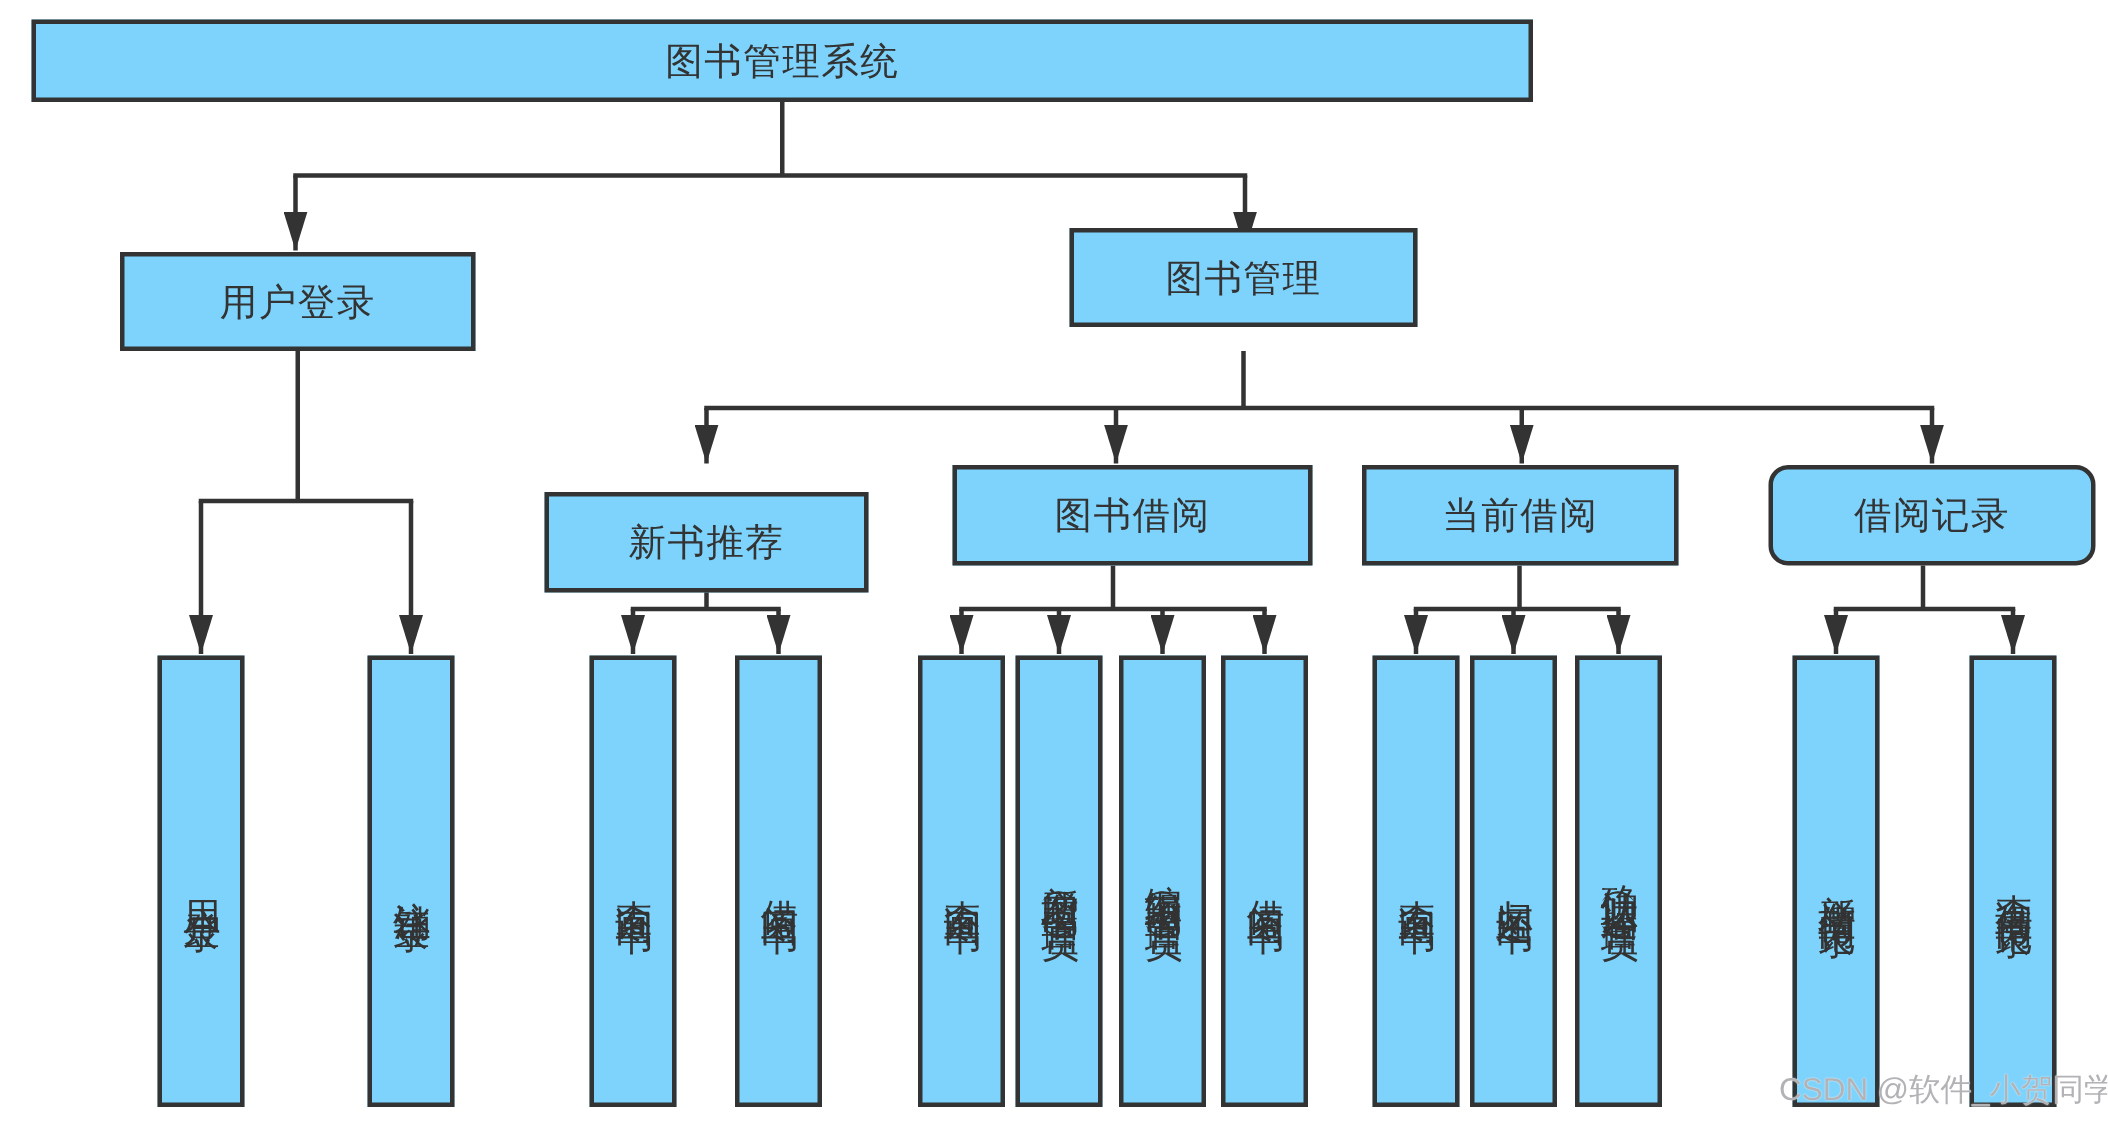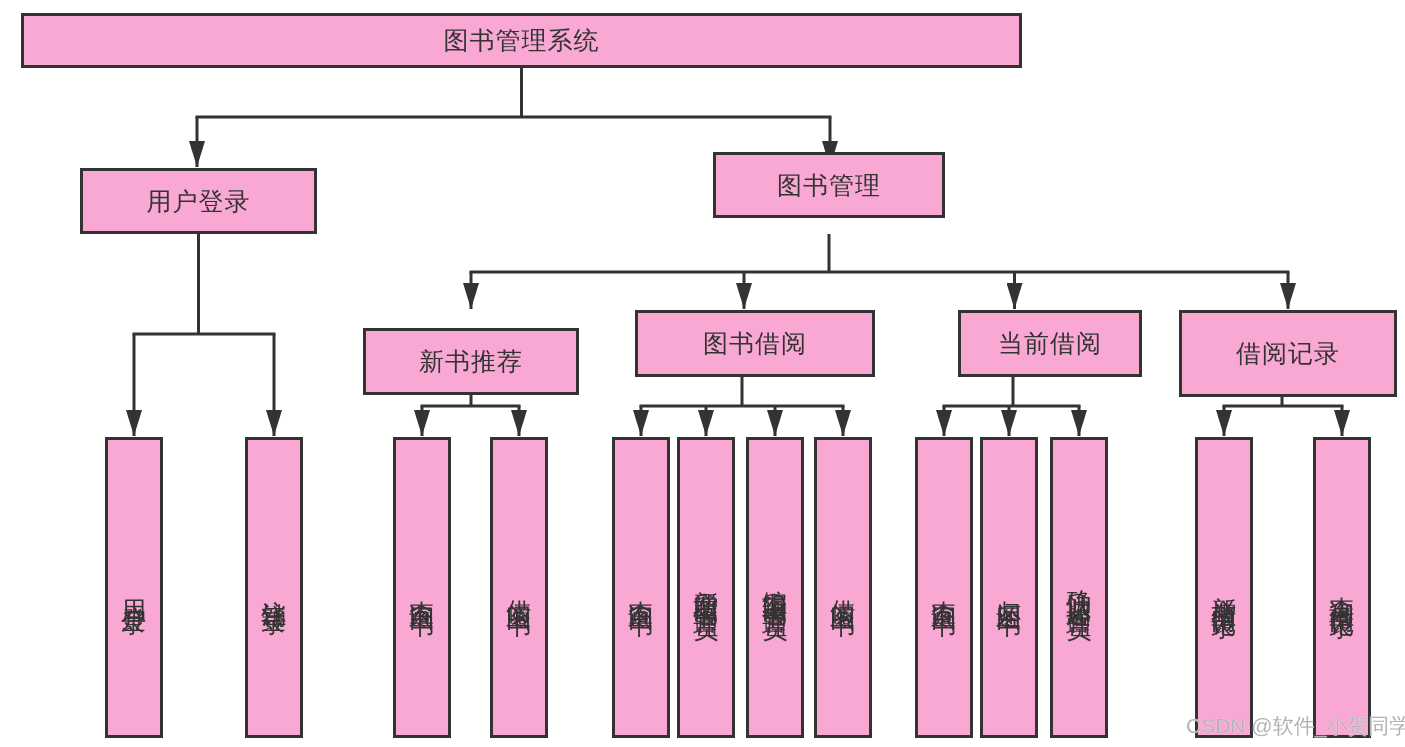--- a/index.html
+++ b/index.html
@@ -7,21 +7,21 @@
     position:relative;
     width:1405px;height:747px;
     background:#ffffff;
     font-family:"Liberation Sans",sans-serif;
     overflow:hidden;
   }
   .connector-layer{position:absolute;left:0;top:0;z-index:1;}
   .node{
     position:absolute;
     box-sizing:border-box;
-    background:#f9a8d4;
+    background:#7dd3fc;
     border:3px solid #333333;
     display:flex;align-items:center;justify-content:center;
     color:#333333;
     font-size:25px;
     letter-spacing:1px;
     z-index:2;
   }
   .leaf span{
     writing-mode:vertical-rl;
     line-height:1.05;
@@ -112,24 +112,24 @@
   <div class="node" style="left:713px;top:152px;width:232px;height:66px;">
     <span>图书管理</span>
   </div>
 
   <div class="node" style="left:363px;top:328px;width:216px;height:67px;">
     <span>新书推荐</span>
   </div>
   <div class="node" style="left:635px;top:310px;width:240px;height:67px;">
     <span>图书借阅</span>
   </div>
-  <div class="node" style="left:958px;top:310px;width:184px;height:67px;align-items:center;">
+  <div class="node" style="left:908px;top:310px;width:211px;height:67px;align-items:center;">
     <span>当前借阅</span>
   </div>
-  <div class="node" style="left:1179px;top:310px;width:218px;height:87px;">
+  <div class="node" style="left:1179px;top:310px;width:218px;height:67px;border-radius:13px;">
     <span>借阅记录</span>
   </div>
 
   <div class="node leaf" style="left:105px;top:437px;width:58px;height:301px;">
     <span>用户登录</span>
   </div>
   <div class="node leaf" style="left:245px;top:437px;width:58px;height:301px;">
     <span>注销登录</span>
   </div>
 

